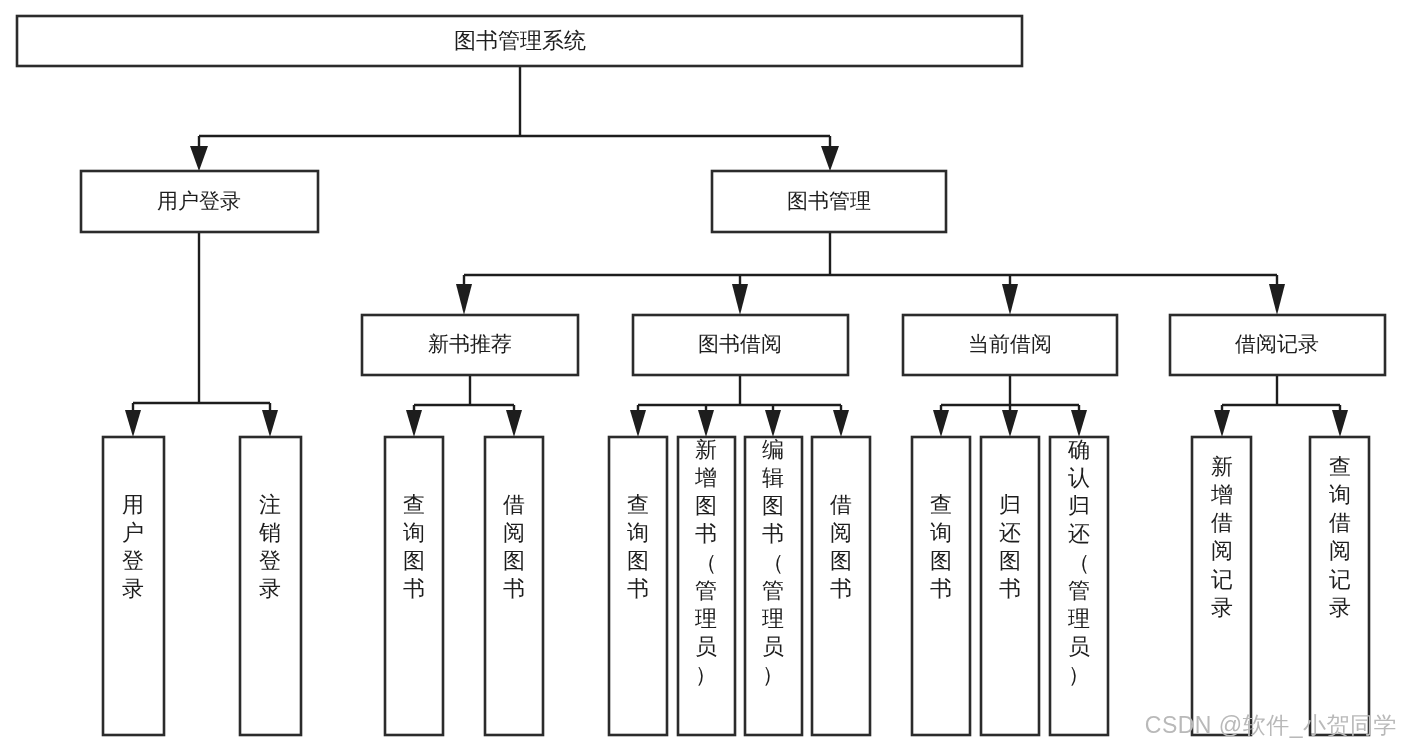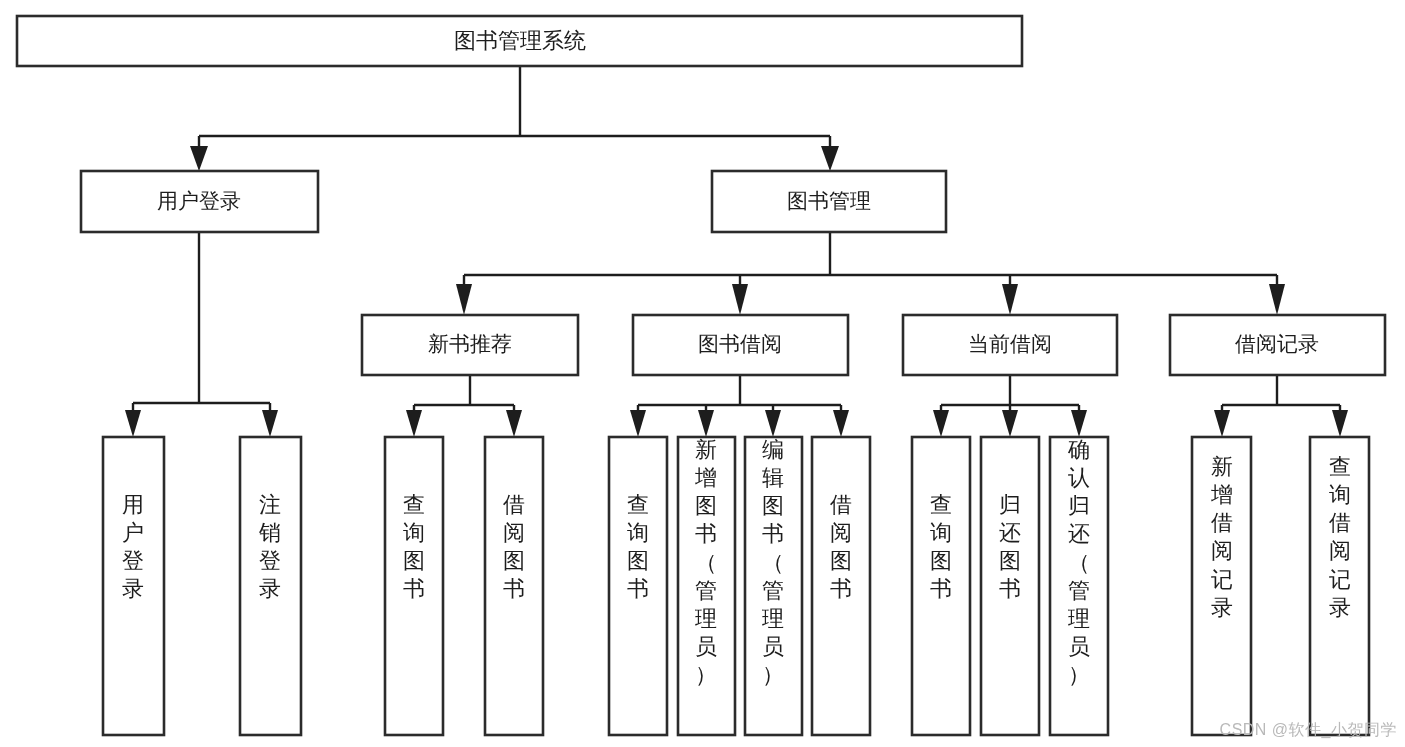--- a/index.html
+++ b/index.html
@@ -54,21 +54,21 @@
   }
   .arrow-head {
     fill: #1d1d1d;
     stroke: none;
   }
   .watermark {
     position: absolute;
     right: 8px;
     bottom: 6px;
     font-family: "Liberation Sans", sans-serif;
-    font-size: 16px;
+    font-size: 23px;
     color: #b9b9b9;
     letter-spacing: 0.5px;
     white-space: nowrap;
     user-select: none;
   }
 </style>
 </head>
 <body>
 
 <div id="diagram-root">

